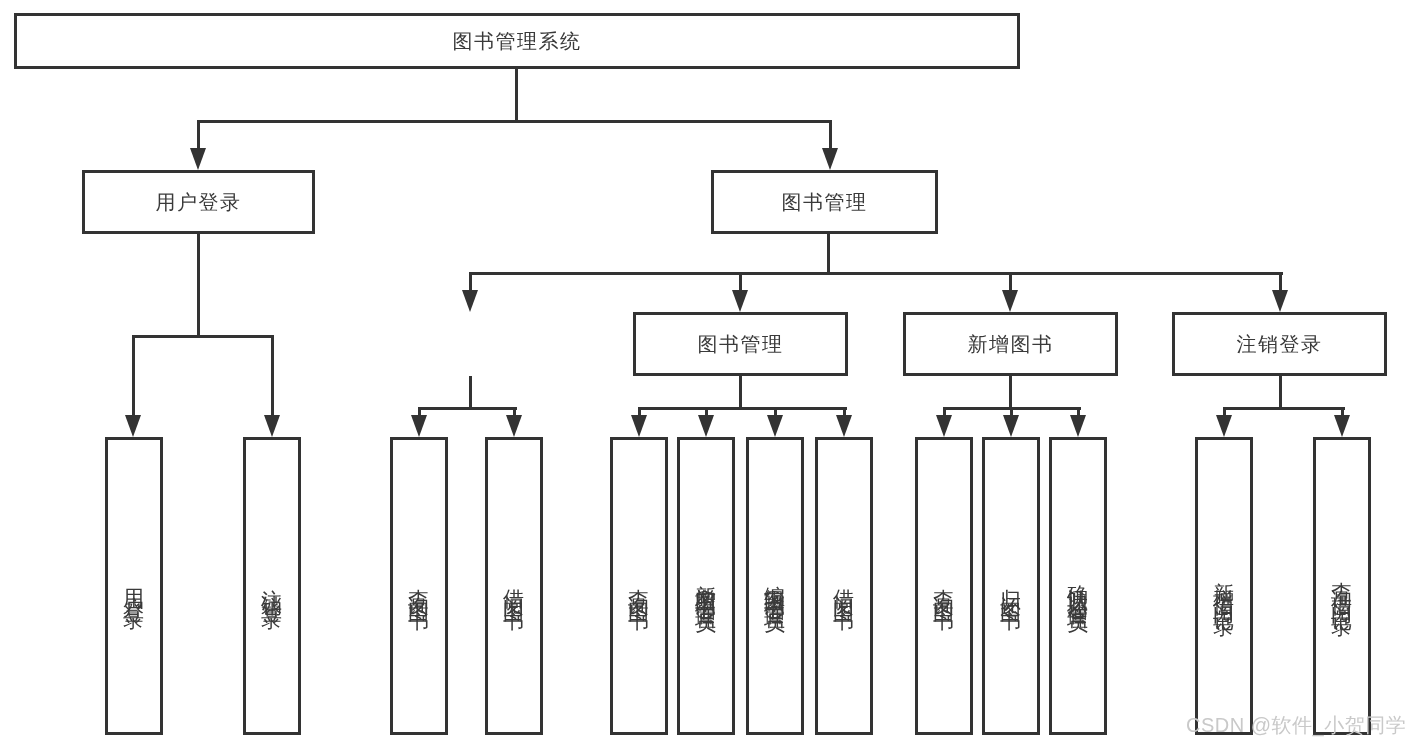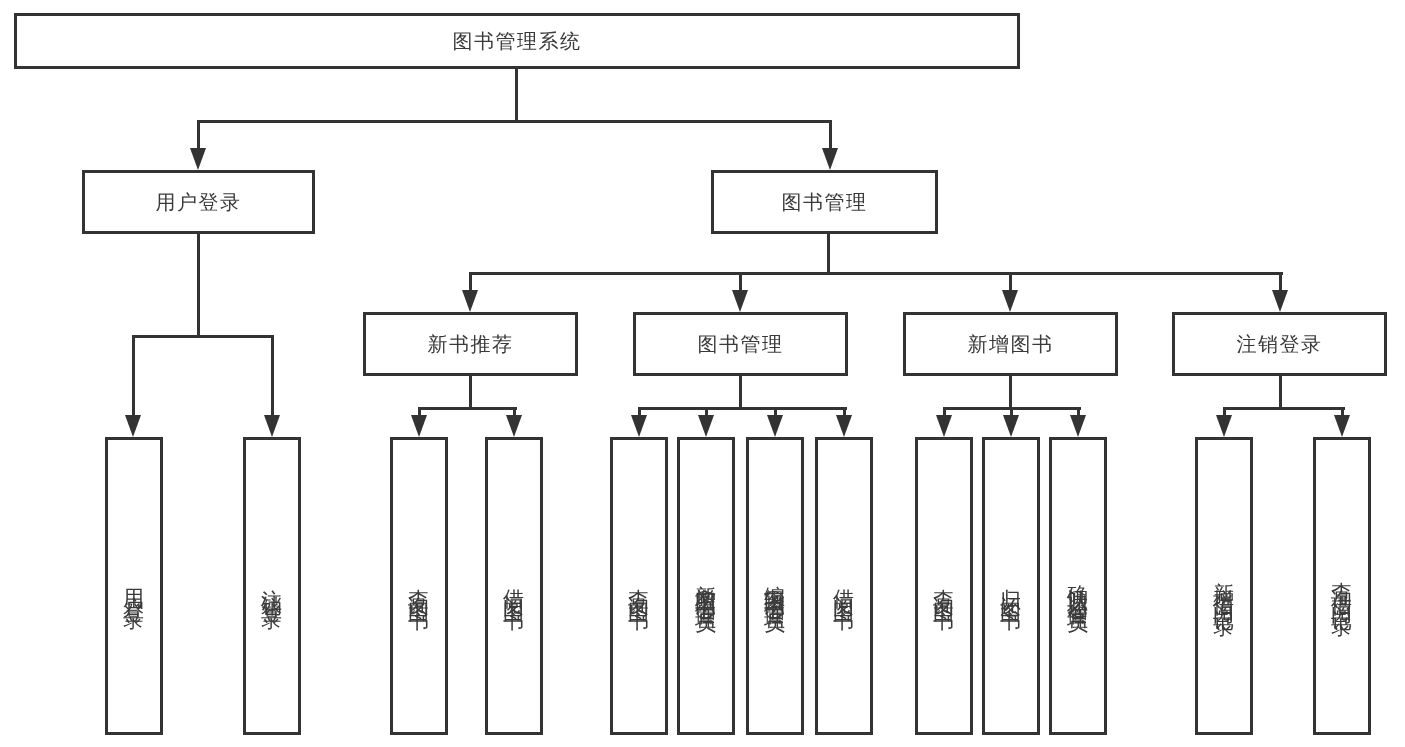--- a/index.html
+++ b/index.html
@@ -95,23 +95,20 @@
   <div class="hline" style="left:469px; top:272px; width:814px;"></div>
   <div class="vline" style="left:469px;  top:272px; height:20px;"></div>
   <div class="arrow" style="left:462px;  top:290px;"></div>
   <div class="vline" style="left:739px;  top:272px; height:20px;"></div>
   <div class="arrow" style="left:732px;  top:290px;"></div>
   <div class="vline" style="left:1009px; top:272px; height:20px;"></div>
   <div class="arrow" style="left:1002px; top:290px;"></div>
   <div class="vline" style="left:1279px; top:272px; height:20px;"></div>
   <div class="arrow" style="left:1272px; top:290px;"></div>
 
-  <div class="box" style="left:363px; top:312px; width:215px; height:64px;">
-    <span class="hlabel">新书推荐</span>
-  </div>
   <div class="box" style="left:633px; top:312px; width:215px; height:64px;">
     <span class="hlabel">图书管理</span>
   </div>
   <div class="box" style="left:903px; top:312px; width:215px; height:64px;">
     <span class="hlabel">新增图书</span>
   </div>
   <div class="box" style="left:1172px; top:312px; width:215px; height:64px;">
     <span class="hlabel">注销登录</span>
   </div>
 
@@ -186,14 +183,15 @@
     <span class="vlabel long">确认归还（管理员）</span>
   </div>
 
   <div class="box vbox" style="left:1195px;">
     <span class="vlabel">新增借阅记录</span>
   </div>
   <div class="box vbox" style="left:1313px;">
     <span class="vlabel">查询借阅记录</span>
   </div>
 
+  <div class="watermark">CSDN @软件_小贺同学</div>
 
 </div>
 
 </body></html>

